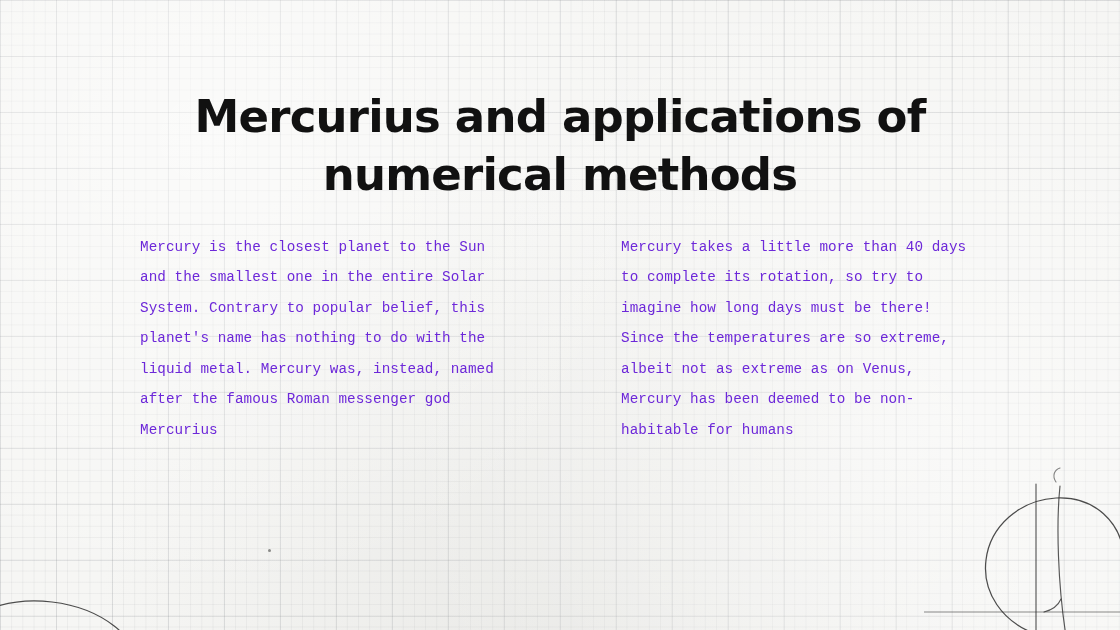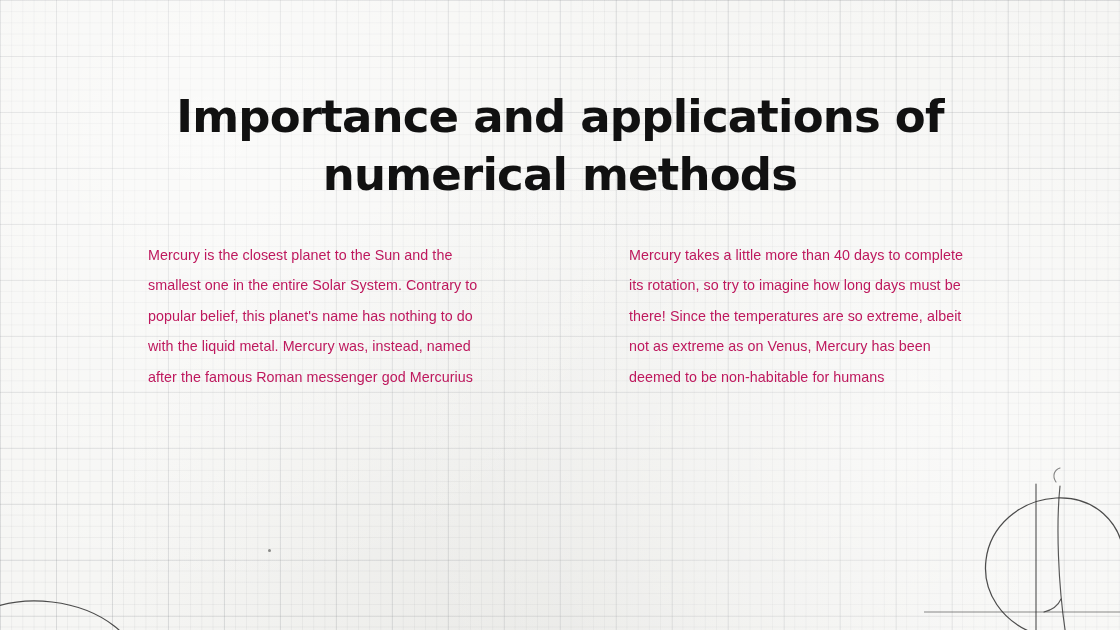--- a/index.html
+++ b/index.html
@@ -72,25 +72,25 @@
     left: 140px;
     top: 232px;
     width: 842px;
     display: flex;
     gap: 120px;
   }
   .col {
     width: 380px;
   }
   .col p {
-    margin: 8px;
-    font-family: Liberation Sans, sans-serif;
+    margin: 0;
+    font-family: Liberation Mono, monospace;
     font-size: 14.3px;
     line-height: 2.13;
-    color: #be185d;
+    color: #6d28d9;
     letter-spacing: 0.05px;
   }
 
   
   .doodle {
     position: absolute;
     pointer-events: none;
   }
   .doodle-compass {
     right: -4px;
@@ -114,21 +114,21 @@
   }
 </style>
 </head>
 <body>
 
 <div class="slide">
 
   <div class="grid-bg"></div>
   <div class="paper-tint"></div>
 
-  <h1 class="title">Importance and applications of numerical methods</h1>
+  <h1 class="title">Mercurius and applications of numerical methods</h1>
 
   <div class="columns">
     <div class="col">
       <p>Mercury is the closest planet to the Sun and the smallest one in the entire Solar System. Contrary to popular belief, this planet's name has nothing to do with the liquid metal. Mercury was, instead, named after the famous Roman messenger god Mercurius</p>
     </div>
     <div class="col">
       <p>Mercury takes a little more than 40 days to complete its rotation, so try to imagine how long days must be there! Since the temperatures are so extreme, albeit not as extreme as on Venus, Mercury has been deemed to be non-habitable for humans</p>
     </div>
   </div>
 

